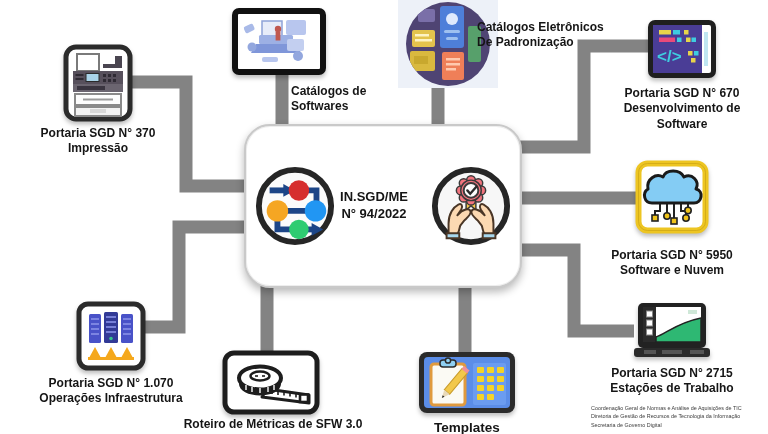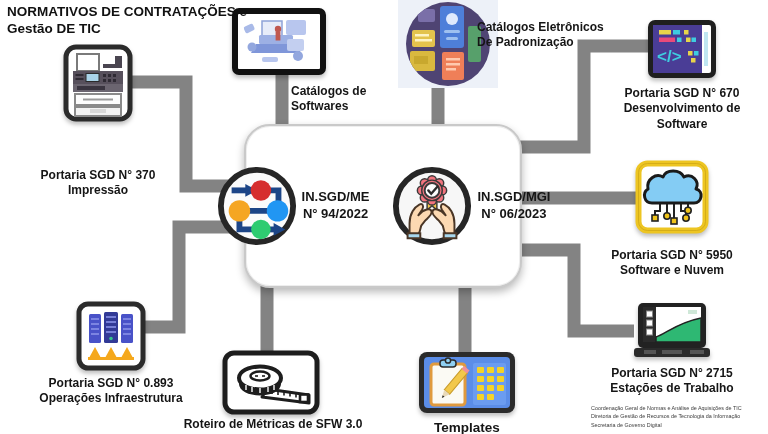--- a/index.html
+++ b/index.html
@@ -37,22 +37,20 @@
       <path d="M282 74 V130"></path>
       <path d="M438 82 V130"></path>
       <path d="M512 147 H584 V46 H652"></path>
       <path d="M514 198 H636"></path>
       <path d="M514 250 H574 V331 H634"></path>
       <path d="M267 280 V354"></path>
       <path d="M465 280 V354"></path>
     </g>
   </svg>
 
-  <div id="title">NORMATIVOS DE CONTRATAÇÕES e
-Gestão DE TIC</div>
 
   <div id="center-node">
     <div class="center-item">
       <svg width="82" height="82" viewBox="0 0 84 84">
         <circle cx="42" cy="42" r="37" fill="#fbfbfb" stroke="#262626" stroke-width="6"></circle>
         <g fill="none" stroke="#1c4587" stroke-width="6">
           <path d="M16 26 H46"></path>
           <path d="M46 26 H64 V47"></path>
           <path d="M24 47 H62"></path>
           <path d="M24 47 V66 H46"></path>
@@ -90,26 +88,24 @@
 
         <g fill="#fcd9b2" stroke="#4a3626" stroke-width="2" stroke-linejoin="round">
           <path d="M19 74 V60 C19 50 24 43 29 40.5 C32.5 39 34 42 32 45.5 L28 51.5 C34 44.5 40.5 44 41.5 47.5 C42.5 50.5 38 54 35 57 L31 62 C30 67 28.5 71 27 74 Z"></path>
           <path d="M65 74 V60 C65 50 60 43 55 40.5 C51.5 39 50 42 52 45.5 L56 51.5 C50 44.5 43.5 44 42.5 47.5 C41.5 50.5 46 54 49 57 L53 62 C54 67 55.5 71 57 74 Z"></path>
         </g>
         <g fill="#a8d8ee" stroke="#4a3626" stroke-width="2">
           <path d="M17 70 h13 v5 h-13 z"></path>
           <path d="M54 70 h13 v5 h-13 z"></path>
         </g>
       </svg>
-      <div class="label">IN.SGD/MGI
-N° 06/2023</div>
     </div>
   </div>
 
-  <div class="node" style="left:20px;top:44px;width:156px;gap:42px;">
+  <div class="node" style="left:20px;top:44px;width:156px;">
     <svg class="icon-shadow" width="70" height="78" viewBox="0 0 70 78">
       <rect x="3" y="3" width="64" height="72" rx="10" fill="#fff" stroke="#2b2b2b" stroke-width="5"></rect>
       <rect x="14" y="10" width="22" height="17" fill="#fff" stroke="#7a7a7a" stroke-width="2"></rect>
       <path d="M40 20 h12 v-8 h7 v12 h-19 z" fill="#4a4550"></path>
       <rect x="10" y="27" width="50" height="13" fill="#57505c"></rect>
       <rect x="23" y="29.5" width="13" height="8" fill="#a9d3e8" stroke="#2b2b2b" stroke-width="1"></rect>
       <g fill="#2e2a33">
         <rect x="12.5" y="30" width="8" height="2"></rect>
           <rect x="12.5" y="34" width="8" height="2"></rect>
         <rect x="40" y="30" width="3" height="3"></rect>
@@ -268,21 +264,21 @@
         </g>
         <circle cx="35" cy="37.5" r="1.8" fill="#35c48a"></circle>
       </g>
       <g fill="#f5a81c">
         <rect x="12" y="56" width="46" height="3"></rect>
         <path d="M13 57 L19 46 L25 57 Z"></path>
         <path d="M29 57 L35 46 L41 57 Z"></path>
         <path d="M45 57 L51 46 L57 57 Z"></path>
       </g>
     </svg>
-    <div class="label" style="margin-top:5px;">Portaria SGD N° 0.893
+    <div class="label" style="margin-top:5px;">Portaria SGD N° 1.070
 Operações Infraestrutura</div>
   </div>
 
   <svg class="abs icon-shadow" style="left:222px;top:350px;z-index:2;" width="98" height="65" viewBox="0 0 98 65">
     <rect x="3" y="3" width="92" height="59" rx="9" fill="#fff" stroke="#1d1d1d" stroke-width="5"></rect>
     <path d="M45 39 L87 45 L87 53 L40 47 Z" fill="#fff" stroke="#1d1d1d" stroke-width="3" stroke-linejoin="round"></path>
     <g stroke="#1d1d1d" stroke-width="1.6">
       <line x1="50" y1="40" x2="50" y2="44"></line>
         <line x1="56" y1="41" x2="56" y2="45"></line>
       <line x1="62" y1="41.5" x2="62" y2="45.5"></line>

